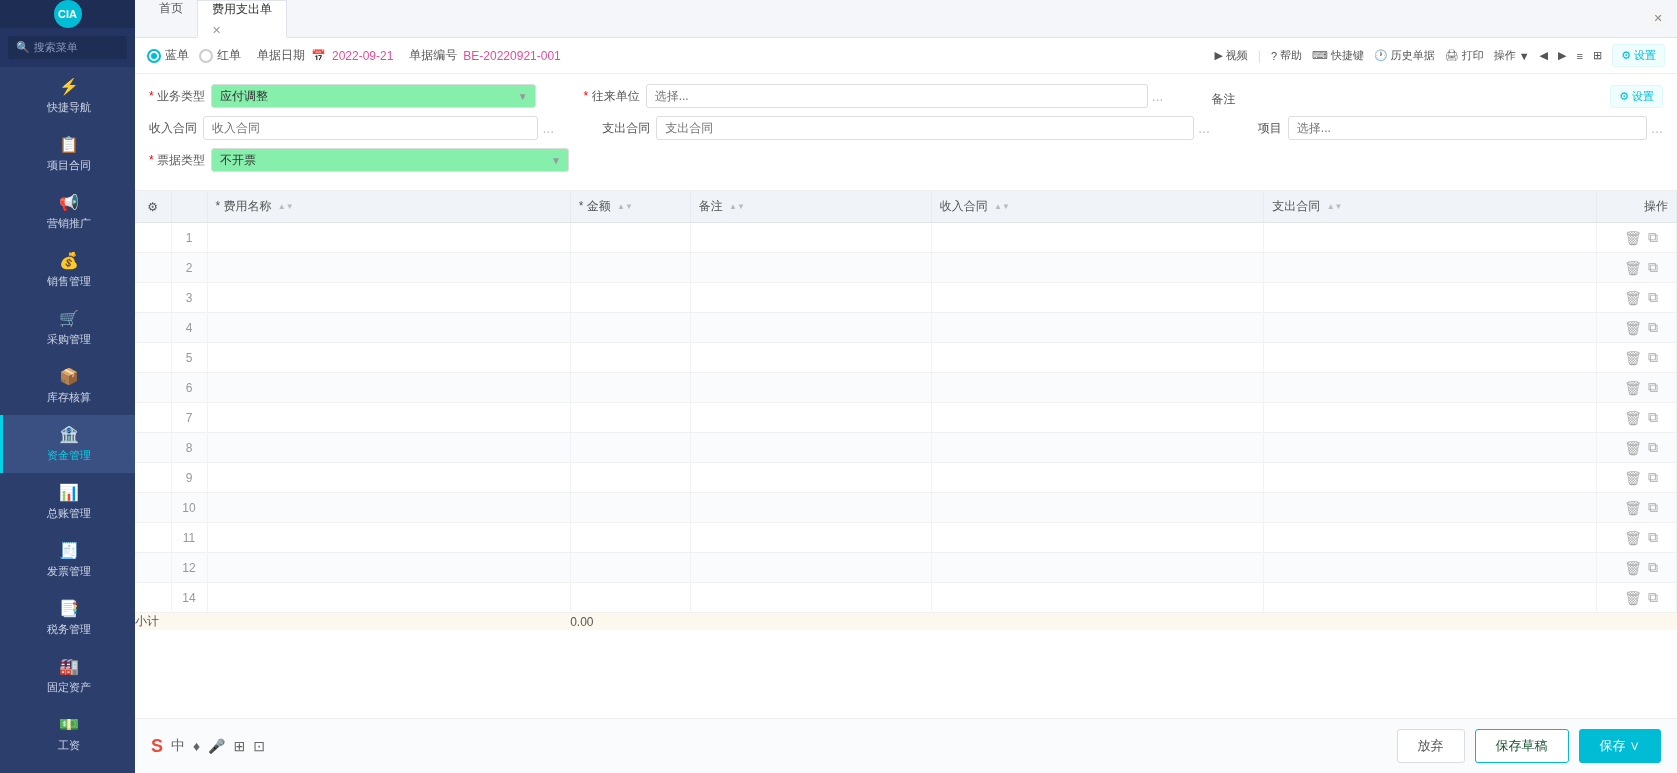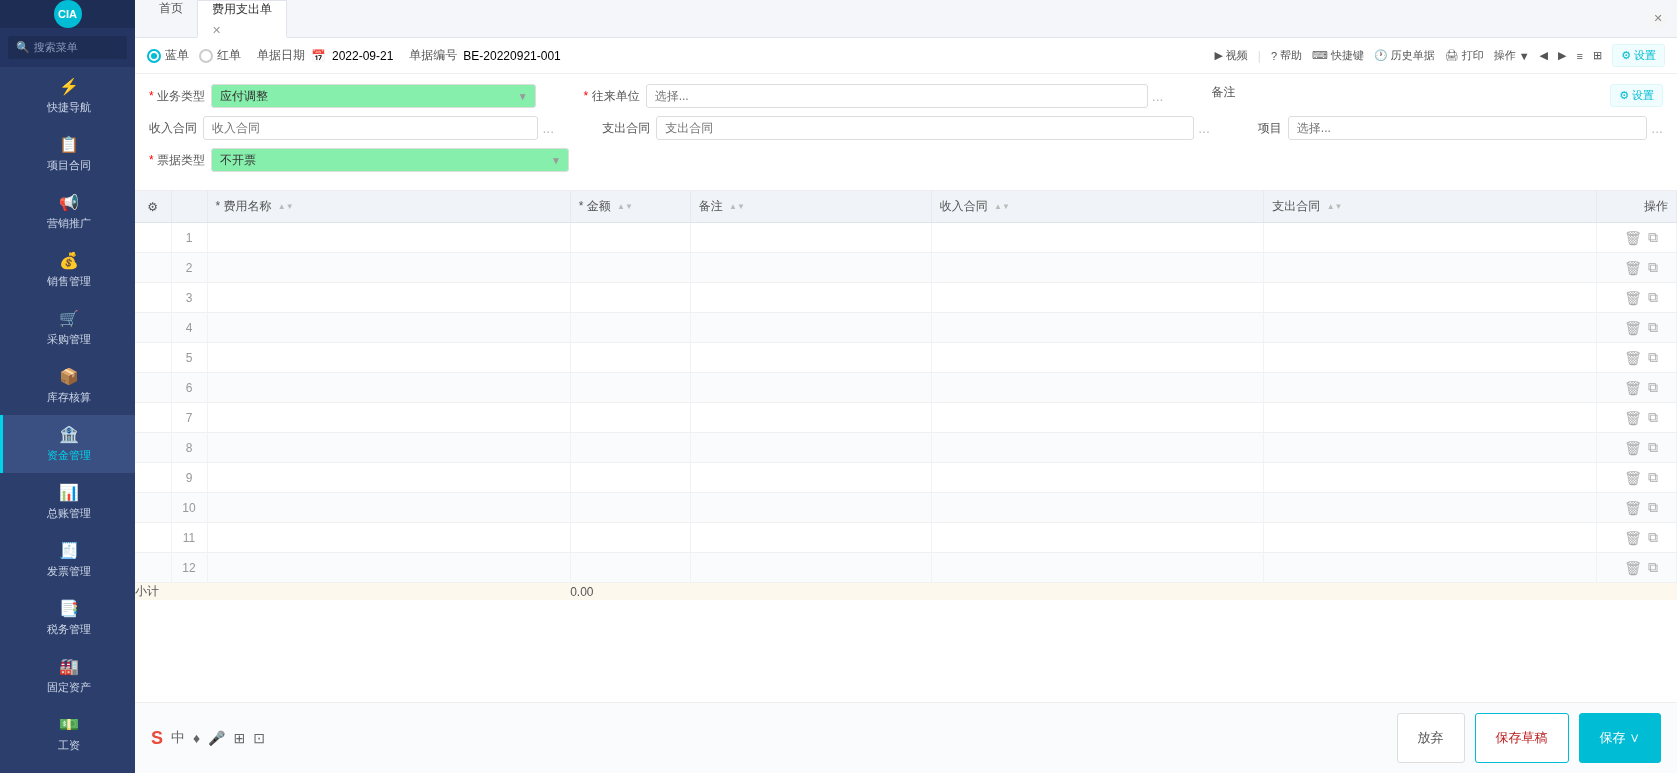--- a/index.html
+++ b/index.html
@@ -120,32 +120,32 @@
     }
     .radio-dot.checked { border-color: #00bcd4; }
     .radio-dot.checked::after {
       content: '';
       width: 6px; height: 6px; border-radius: 50%;
       background: #00bcd4;
     }
 
     .field-group { display: flex; align-items: center; gap: 6px; font-size: 12px; color: #666; }
     .field-label { color: #555; white-space: nowrap; }
-    .field-value { color: #000000; font-weight: 500; }
+    .field-value { color: #ec4899; font-weight: 500; }
 
     
     .form-area {
       padding: 10px 14px;
       border-bottom: 1px solid #eee;
       flex-shrink: 0;
       background: #fff;
     }
     .form-row {
       display: flex;
-      align-items: flex-start;
+      align-items: flex-end;
       gap: 12px;
       margin-bottom: 8px;
     }
     .form-field {
       display: flex; align-items: center; flex: 1;
       min-width: 0;
     }
     .form-field-label {
       font-size: 12px; color: #555; white-space: nowrap; margin-right: 6px;
     }
@@ -226,26 +226,26 @@
       display: flex;
       align-items: center;
       justify-content: flex-end;
       padding: 10px 16px;
       border-top: 1px solid #eee;
       background: #fafbfc;
       flex-shrink: 0;
       gap: 10px;
     }
     .btn {
-      padding: 15px 20px; border-radius: 3px; border: 1px solid #ddd;
+      padding: 7px 20px; border-radius: 3px; border: 1px solid #ddd;
       cursor: pointer; font-size: 13px; font-family: inherit;
     }
     .btn-default { background: #fff; color: #555; }
     .btn-primary { background: #00bcd4; color: #fff; border-color: #00bcd4; }
-    .btn-secondary { background: #fff; color: #b91c1c; border-color: #00bcd4; }
+    .btn-secondary { background: #fff; color: #14532d; border-color: #00bcd4; }
 
     .brand-icons {
       display: flex; align-items: center; gap: 8px; margin-right: auto;
     }
     .brand-logo { color: #e74c3c; font-size: 18px; font-weight: bold; }
     .brand-icon { color: #666; font-size: 14px; cursor: pointer; }
 
     
     .window-controls {
       display: flex; align-items: center; gap: 4px; margin-left: 8px;
@@ -688,20 +688,35 @@
       <td></td>
       <td></td>
       <td></td>
       <td>
         <div class="action-cell">
           <span class="action-icon">🗑</span>
           <span class="action-icon">⧉</span>
         </div>
       </td>
     </tr>
+          <tr>
+      <td></td>
+      <td class="row-num">14</td>
+      <td></td>
+      <td></td>
+      <td></td>
+      <td></td>
+      <td></td>
+      <td>
+        <div class="action-cell">
+          <span class="action-icon">🗑</span>
+          <span class="action-icon">⧉</span>
+        </div>
+      </td>
+    </tr>
         </tbody>
       <tfoot>
         <tr class="subtotal-row">
           <td colspan="2">
             <span>小计</span>
           </td>
           <td></td>
           <td class="subtotal-value">0.00</td>
           <td colspan="4"></td>
         </tr>

